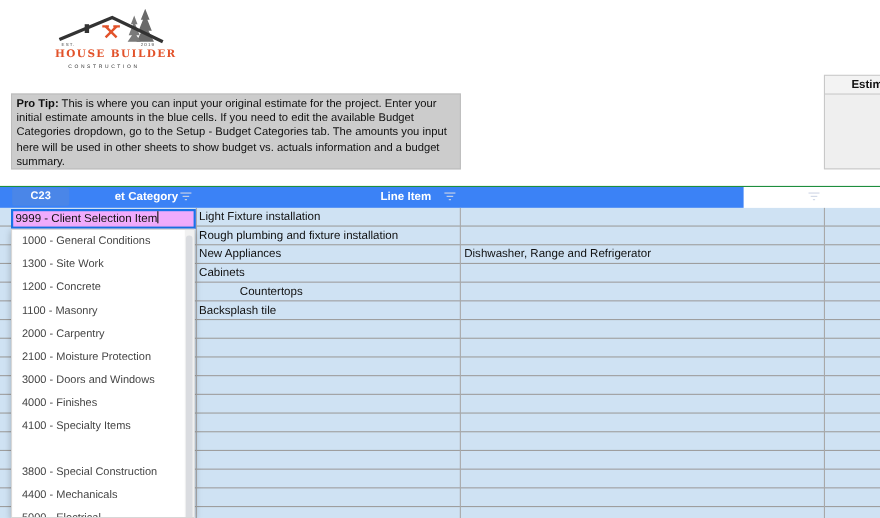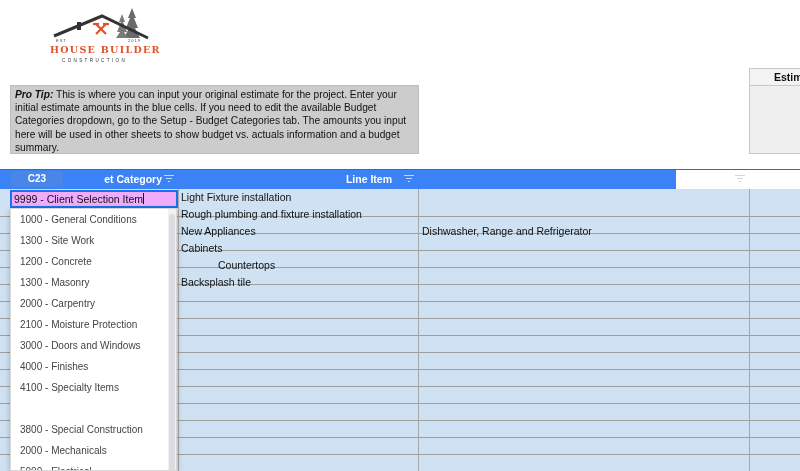--- a/index.html
+++ b/index.html
@@ -6,33 +6,33 @@
   html, body { width: 800px; height: 471px; overflow: hidden; background: #ffffff; font-family: "Liberation Sans", sans-serif; position: relative; }
 
   .logo { position: absolute; left: 44px; top: 6px; width: 110px; height: 58px; }
   .logo svg { width: 110px; height: 40px; display: block; }
   .logo .brand { position: absolute; left: 6px; top: 38px; font-family: "DejaVu Serif", serif; font-weight: bold; color: #e2522a; font-size: 9.5px; letter-spacing: 1.3px; white-space: nowrap; }
   .logo .sub { position: absolute; left: 18px; top: 52px; font-size: 4.5px; letter-spacing: 2.4px; color: #333; white-space: nowrap; }
   .logo .est { position: absolute; left: 12px; top: 32px; font-size: 4px; color: #444; letter-spacing: 1px; }
   .logo .year { position: absolute; left: 84px; top: 32px; font-size: 4px; color: #444; letter-spacing: 1px; }
 
   .pro-tip { position: absolute; left: 10px; top: 85px; width: 409px; height: 69px; background: #cccccc; border: 1px solid #bdbdbd; padding: 2px 4px; font-size: 10.2px; line-height: 13.2px; color: #111; }
-  .pro-tip b { font-weight: bold; font-style: italic; }
+  .pro-tip b { font-weight: bold; }
 
   .est-box { position: absolute; left: 749px; top: 68px; width: 60px; height: 86px; background: #efefef; border: 1px solid #c8c8c8; }
   .est-box .hdr { height: 17px; border-bottom: 1px solid #c8c8c8; background: #f3f3f3; font-weight: bold; font-size: 10.5px; padding-left: 24px; line-height: 17px; white-space: nowrap; color: #111; }
 
   .green-line { position: absolute; left: 0; top: 169px; width: 800px; height: 1px; background: #1e8e3e; }
   .header-row { position: absolute; left: 0; top: 170px; width: 676px; height: 19px; background: #3b82f6; color: #fff; font-weight: bold; font-size: 10.5px; text-align: right; }
   .header-row .hcell { position: absolute; top: 0; height: 19px; line-height: 19px; white-space: nowrap; overflow: hidden; }
   .filter-icon { position: absolute; top: 5px; width: 10px; height: 8px; }
   .filter-icon i { display: block; height: 1px; background: #cfd6e6; margin: 0 auto 2px; }
 
   .grid { position: absolute; left: 0; top: 189px; width: 800px; height: 282px; background: #cfe2f3; }
-  .grid .row { position: absolute; left: 0; width: 800px; height: 28px; border-bottom: 1px solid #9e9e9e; }
+  .grid .row { position: absolute; left: 0; width: 800px; height: 17px; border-bottom: 1px solid #9e9e9e; }
   .grid .cell { position: absolute; top: 0; height: 17px; line-height: 17px; font-size: 10.5px; color: #111; white-space: nowrap; overflow: hidden; padding-left: 3px; }
   .vline { position: absolute; top: 189px; width: 1px; height: 282px; background: #a8a8a8; }
 
   .cell-ref { position: absolute; left: 11px; top: 171px; width: 52px; height: 16px; background: #4a86e8; color: #fff; font-weight: bold; font-size: 10px; line-height: 16px; text-align: center; border-radius: 2px; }
   .active-cell { position: absolute; left: 10px; top: 190px; width: 168px; height: 18px; border: 2px solid #1a73e8; background: #f0abfc; font-size: 10.5px; line-height: 14px; padding-left: 2px; color: #111; white-space: nowrap; }
   .active-cell .caret { display: inline-block; width: 1px; height: 11px; background: #111; vertical-align: -1px; }
 
   .dropdown { position: absolute; left: 10px; top: 208px; width: 167px; height: 263px; background: #fff; border: 1px solid #d7d7d7; box-shadow: 0 2px 6px rgba(0,0,0,0.25); overflow: hidden; }
   .dropdown .opt { position: absolute; left: 9px; font-size: 10px; color: #444; white-space: nowrap; height: 21px; line-height: 21px; }
   .dropdown .scroll-track { position: absolute; right: 0; top: 0; width: 8px; height: 263px; background: #f1f1f1; }
@@ -133,24 +133,24 @@
 <div class="vline" style="left:749px;"></div>
 
 <div class="cell-ref">C23</div>
 
 <div class="active-cell"><span>9999 - Client Selection Item</span><span class="caret"></span></div>
 
 <div class="dropdown">
   <div class="opt" style="top:0px;">1000 - General Conditions</div>
   <div class="opt" style="top:21px;">1300 - Site Work</div>
   <div class="opt" style="top:42px;">1200 - Concrete</div>
-  <div class="opt" style="top:63px;">1300 - Masonry</div>
+  <div class="opt" style="top:63px;">1100 - Masonry</div>
   <div class="opt" style="top:84px;">2000 - Carpentry</div>
   <div class="opt" style="top:105px;">2100 - Moisture Protection</div>
   <div class="opt" style="top:126px;">3000 - Doors and Windows</div>
   <div class="opt" style="top:147px;">4000 - Finishes</div>
   <div class="opt" style="top:168px;">4100 - Specialty Items</div>
   <div class="opt" style="top:210px;">3800 - Special Construction</div>
-  <div class="opt" style="top:231px;">2000 - Mechanicals</div>
+  <div class="opt" style="top:231px;">4400 - Mechanicals</div>
   <div class="opt" style="top:252px;">5000 - Electrical</div>
   <div class="scroll-track"></div>
   <div class="scrollbar"></div>
 </div>
 
 </body></html>

